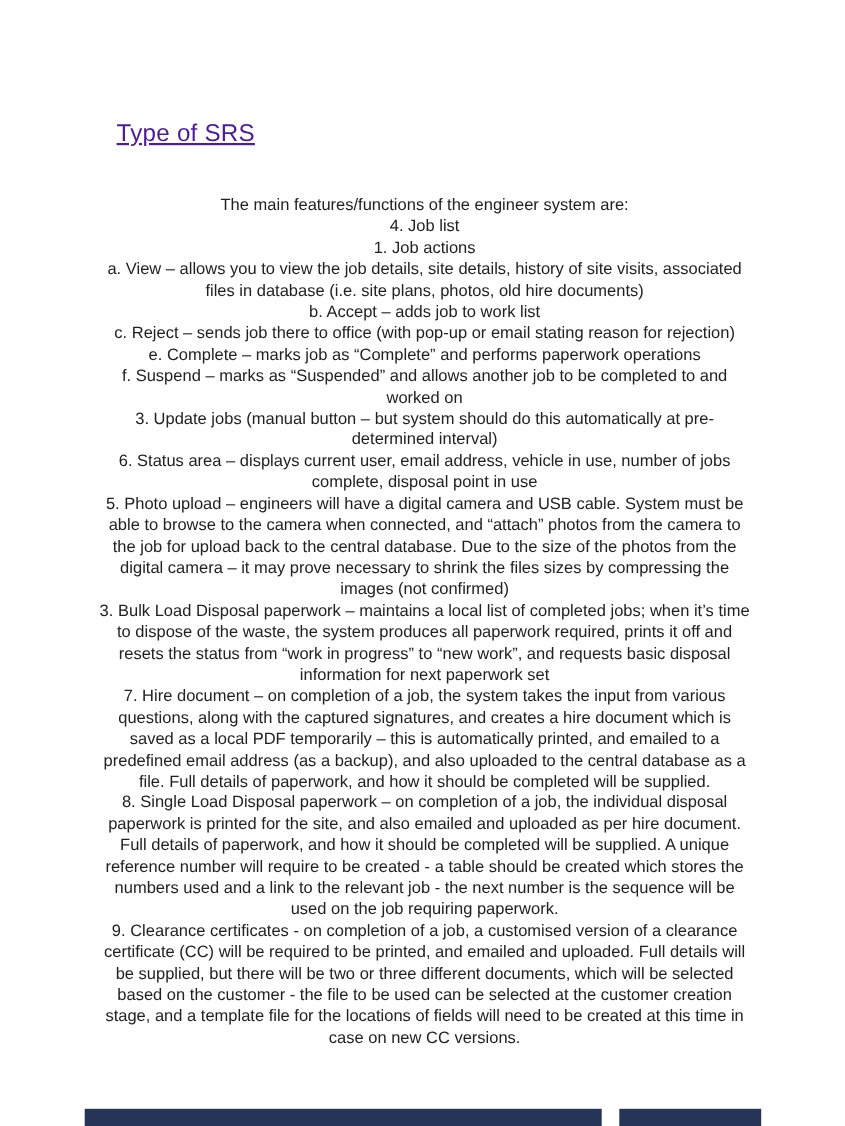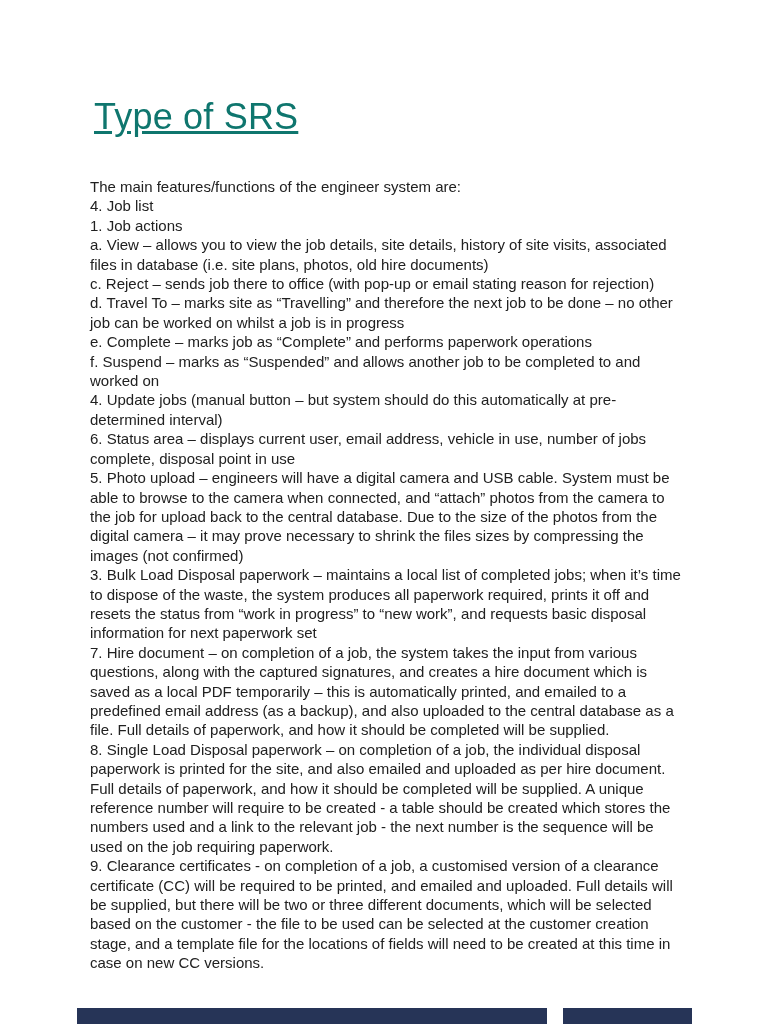--- a/index.html
+++ b/index.html
@@ -13,35 +13,36 @@
     height: 1024px;
     background: #ffffff;
     overflow: hidden;
     font-family: "Liberation Sans", sans-serif;
     color: #212121;
   }
   .doc-title {
     position: absolute;
     left: 90px;
     top: 92px;
-    margin: 4px;
-    font-size: 36px;
+    margin: 16px;
+    font-size: 22px;
     font-weight: 400;
     letter-spacing: 0.2px;
     text-decoration: underline;
-    color: #0f766e;
+    color: #4c1d95;
   }
   .doc-body {
     position: absolute;
     left: 90px;
     top: 177px;
     width: 592px;
     font-size: 15px;
     line-height: 19.4px;
     color: #212121;
+    text-align: center;
   }
   .doc-body p {
     margin: 0;
     padding: 0;
   }
   .next-page-bar {
     position: absolute;
     bottom: 0;
     height: 16px;
   }
@@ -59,25 +60,25 @@
 
 <div class="page">
 
   <h1 class="doc-title">Type of SRS</h1>
 
   <div class="doc-body">
     <p>The main features/functions of the engineer system are:</p>
     <p>4. Job list</p>
     <p>1. Job actions</p>
     <p>a. View – allows you to view the job details, site details, history of site visits, associated files in database (i.e. site plans, photos, old hire documents)</p>
+    <p>b. Accept – adds job to work list</p>
     <p>c. Reject – sends job there to office (with pop-up or email stating reason for rejection)</p>
-    <p>d. Travel To – marks site as “Travelling” and therefore the next job to be done – no other job can be worked on whilst a job is in progress</p>
     <p>e. Complete – marks job as “Complete” and performs paperwork operations</p>
     <p>f. Suspend – marks as “Suspended” and allows another job to be completed to and worked on</p>
-    <p>4. Update jobs (manual button – but system should do this automatically at pre-determined interval)</p>
+    <p>3. Update jobs (manual button – but system should do this automatically at pre-determined interval)</p>
     <p>6. Status area – displays current user, email address, vehicle in use, number of jobs complete, disposal point in use</p>
     <p>5. Photo upload – engineers will have a digital camera and USB cable. System must be able to browse to the camera when connected, and “attach” photos from the camera to the job for upload back to the central database. Due to the size of the photos from the digital camera – it may prove necessary to shrink the files sizes by compressing the images (not confirmed)</p>
     <p>3. Bulk Load Disposal paperwork – maintains a local list of completed jobs; when it’s time to dispose of the waste, the system produces all paperwork required, prints it off and resets the status from “work in progress” to “new work”, and requests basic disposal information for next paperwork set</p>
     <p>7. Hire document – on completion of a job, the system takes the input from various questions, along with the captured signatures, and creates a hire document which is saved as a local PDF temporarily – this is automatically printed, and emailed to a predefined email address (as a backup), and also uploaded to the central database as a file. Full details of paperwork, and how it should be completed will be supplied.</p>
     <p>8. Single Load Disposal paperwork – on completion of a job, the individual disposal paperwork is printed for the site, and also emailed and uploaded as per hire document. Full details of paperwork, and how it should be completed will be supplied. A unique reference number will require to be created - a table should be created which stores the numbers used and a link to the relevant job - the next number is the sequence will be used on the job requiring paperwork.</p>
     <p>9. Clearance certificates - on completion of a job, a customised version of a clearance certificate (CC) will be required to be printed, and emailed and uploaded. Full details will be supplied, but there will be two or three different documents, which will be selected based on the customer - the file to be used can be selected at the customer creation stage, and a template file for the locations of fields will need to be created at this time in case on new CC versions.</p>
   </div>
 
   <div class="next-page-bar left" style="background-color: rgb(38, 52, 87);"></div>
 

